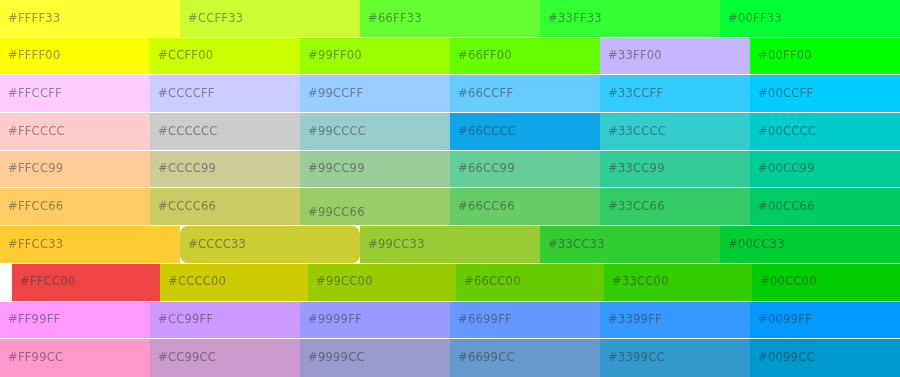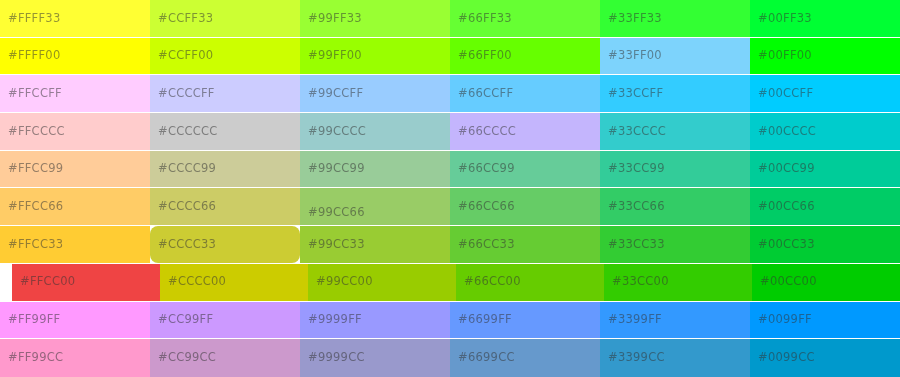--- a/index.html
+++ b/index.html
@@ -58,23 +58,20 @@
 <body style="background: rgb(255, 255, 255);">
 
 <div id="swatch-grid">
     <div class="swatch-row" style="border-bottom-color: rgba(255, 255, 255, 0.75);">
       <div class="swatch-cell" style="background-color: rgb(255, 255, 51);">
         <span class="swatch-label" style="color: rgba(51, 51, 51, 0.52);">#FFFF33</span>
       </div>
       <div class="swatch-cell" style="background-color: rgb(204, 255, 51);">
         <span class="swatch-label" style="color: rgba(51, 51, 51, 0.52);">#CCFF33</span>
       </div>
-      <div class="swatch-cell" style="background-color: rgb(153, 255, 51);">
-        <span class="swatch-label" style="color: rgba(51, 51, 51, 0.52);">#99FF33</span>
-      </div>
       <div class="swatch-cell" style="background-color: rgb(102, 255, 51);">
         <span class="swatch-label" style="color: rgba(51, 51, 51, 0.52);">#66FF33</span>
       </div>
       <div class="swatch-cell" style="background-color: rgb(51, 255, 51);">
         <span class="swatch-label" style="color: rgba(51, 51, 51, 0.52);">#33FF33</span>
       </div>
       <div class="swatch-cell" style="background-color: rgb(0, 255, 51);">
         <span class="swatch-label" style="color: rgba(51, 51, 51, 0.52);">#00FF33</span>
       </div>
     </div>
@@ -84,21 +81,21 @@
       </div>
       <div class="swatch-cell" style="background-color: rgb(204, 255, 0);">
         <span class="swatch-label" style="color: rgba(51, 51, 51, 0.52);">#CCFF00</span>
       </div>
       <div class="swatch-cell" style="background-color: rgb(153, 255, 0);">
         <span class="swatch-label" style="color: rgba(51, 51, 51, 0.52);">#99FF00</span>
       </div>
       <div class="swatch-cell" style="background-color: rgb(102, 255, 0);">
         <span class="swatch-label" style="color: rgba(51, 51, 51, 0.52);">#66FF00</span>
       </div>
-      <div class="swatch-cell" style="background-color: #7dd3fc;">
+      <div class="swatch-cell" style="background-color: #c4b5fd;">
         <span class="swatch-label" style="color: rgba(51, 51, 51, 0.52);">#33FF00</span>
       </div>
       <div class="swatch-cell" style="background-color: rgb(0, 255, 0);">
         <span class="swatch-label" style="color: rgba(51, 51, 51, 0.52);">#00FF00</span>
       </div>
     </div>
     <div class="swatch-row" style="border-bottom-color: rgba(255, 255, 255, 0.75);">
       <div class="swatch-cell" style="background-color: rgb(255, 204, 255);">
         <span class="swatch-label" style="color: rgba(51, 51, 51, 0.52);">#FFCCFF</span>
       </div>
@@ -121,21 +118,21 @@
     <div class="swatch-row" style="border-bottom-color: rgba(255, 255, 255, 0.75);">
       <div class="swatch-cell" style="background-color: rgb(255, 204, 204);">
         <span class="swatch-label" style="color: rgba(51, 51, 51, 0.52);">#FFCCCC</span>
       </div>
       <div class="swatch-cell" style="background-color: rgb(204, 204, 204);">
         <span class="swatch-label" style="color: rgba(51, 51, 51, 0.52);">#CCCCCC</span>
       </div>
       <div class="swatch-cell" style="background-color: rgb(153, 204, 204);">
         <span class="swatch-label" style="color: rgba(51, 51, 51, 0.52);">#99CCCC</span>
       </div>
-      <div class="swatch-cell" style="background-color: #c4b5fd;">
+      <div class="swatch-cell" style="background-color: #0ea5e9;">
         <span class="swatch-label" style="color: rgba(51, 51, 51, 0.52);">#66CCCC</span>
       </div>
       <div class="swatch-cell" style="background-color: rgb(51, 204, 204);">
         <span class="swatch-label" style="color: rgba(51, 51, 51, 0.52);">#33CCCC</span>
       </div>
       <div class="swatch-cell" style="background-color: rgb(0, 204, 204);">
         <span class="swatch-label" style="color: rgba(51, 51, 51, 0.52);">#00CCCC</span>
       </div>
     </div>
     <div class="swatch-row" style="border-bottom-color: rgba(255, 255, 255, 0.75);">
@@ -180,23 +177,20 @@
     </div>
     <div class="swatch-row" style="border-bottom-color: rgba(255, 255, 255, 0.75);">
       <div class="swatch-cell" style="background-color: rgb(255, 204, 51);">
         <span class="swatch-label" style="color: rgba(51, 51, 51, 0.52);">#FFCC33</span>
       </div>
       <div class="swatch-cell" style="background-color: rgb(204, 204, 51); border-radius: 8px;">
         <span class="swatch-label" style="color: rgba(51, 51, 51, 0.52);">#CCCC33</span>
       </div>
       <div class="swatch-cell" style="background-color: rgb(153, 204, 51);">
         <span class="swatch-label" style="color: rgba(51, 51, 51, 0.52);">#99CC33</span>
-      </div>
-      <div class="swatch-cell" style="background-color: rgb(102, 204, 51);">
-        <span class="swatch-label" style="color: rgba(51, 51, 51, 0.52);">#66CC33</span>
       </div>
       <div class="swatch-cell" style="background-color: rgb(51, 204, 51);">
         <span class="swatch-label" style="color: rgba(51, 51, 51, 0.52);">#33CC33</span>
       </div>
       <div class="swatch-cell" style="background-color: rgb(0, 204, 51);">
         <span class="swatch-label" style="color: rgba(51, 51, 51, 0.52);">#00CC33</span>
       </div>
     </div>
     <div class="swatch-row" style="border-bottom-color: rgba(255, 255, 255, 0.75);">
       <div class="swatch-cell" style="background-color: #ef4444; margin-left: 12px;">

